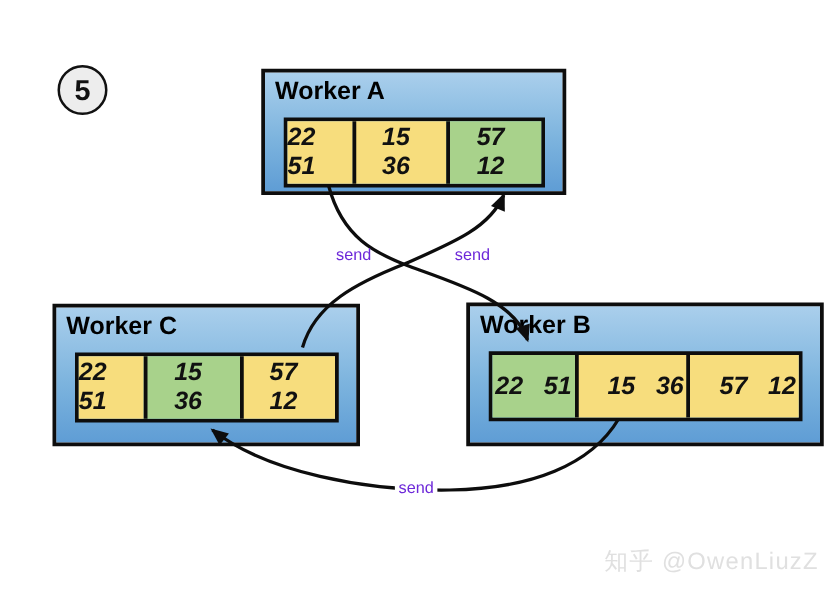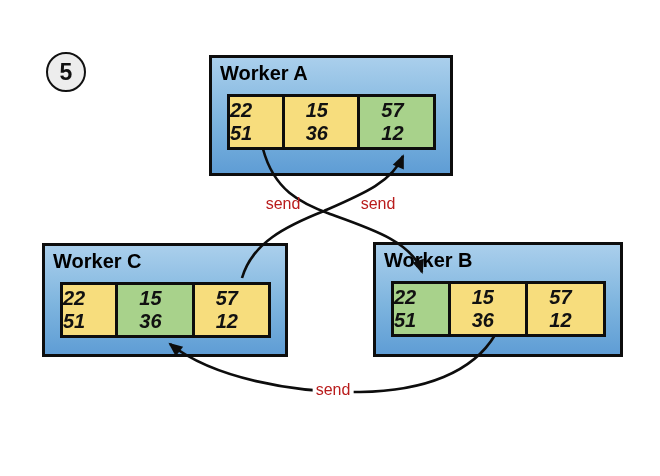--- a/index.html
+++ b/index.html
@@ -13,22 +13,22 @@
     border:2.5px solid #111; border-radius:50%; background:#ededed;
     box-sizing:border-box; display:flex; align-items:center; justify-content:center;
     font-size:23px; font-weight:bold; color:#111;
   }
   
   .worker {
     position:absolute; box-sizing:border-box;
     border:3px solid #0d0d0d;
     background:linear-gradient(180deg,#aacfec 0%, #7db4de 55%, #5f9dd5 100%);
   }
-  .worker-a { left:209px; top:55px;  width:244px; height:121px; }
-  .worker-b { left:373px; top:242px; width:250px; height:115px; }
+  .worker-a { left:209px; top:55px;  width:244px; height:101px; }
+  .worker-b { left:373px; top:242px; width:286px; height:115px; }
   .worker-c { left:42px;  top:243px; width:246px; height:114px; }
   .worker-title {
     font-weight:bold; font-size:20px; color:#000; padding:4px 0 0 8px;
   }
   .cells {
     position:absolute; left:15px; right:14px; top:36px; height:56px;
     display:flex; border:3px solid #0d0d0d; box-sizing:border-box;
   }
   .cell {
     flex:1; display:flex; align-items:center; justify-content:center;
@@ -37,21 +37,21 @@
     font-style:italic;
   }
   .cell + .cell { border-left:3px solid #0d0d0d;padding-left:21px; }
   .yellow { background:#f7dd7d; }
   .green  { background:#a8d28b; }
   
   .arrows { position:absolute; left:0; top:0; z-index:5; pointer-events:none; }
   
   .send-label {
     position:absolute; z-index:6; transform:translateX(-50%);
-    font-size:16px; color:#b91c1c; line-height:20px;
+    font-size:13px; color:#6d28d9; line-height:20px;
   }
   .send-left   { left:283px; top:194px; }
   .send-right  { left:378px; top:194px; }
   .send-bottom { left:333px; top:380px; background:#ffffff; padding:0 3px; }
   
   .watermark {
     position:absolute; right:5px; top:436px; font-size:19px;
     color:#e0e0e0; letter-spacing:1px;
     text-shadow:0 1px 0 #ffffff;
   }
@@ -98,14 +98,15 @@
       <div class="cell yellow">22 51</div>
       <div class="cell green">15 36</div>
       <div class="cell yellow">57 12</div>
     </div>
   </div>
 
   <div class="send-label send-left">send</div>
   <div class="send-label send-right">send</div>
   <div class="send-label send-bottom">send</div>
 
+  <div class="watermark">知乎 @OwenLiuzZ</div>
 
 </div>
 
 </body></html>

